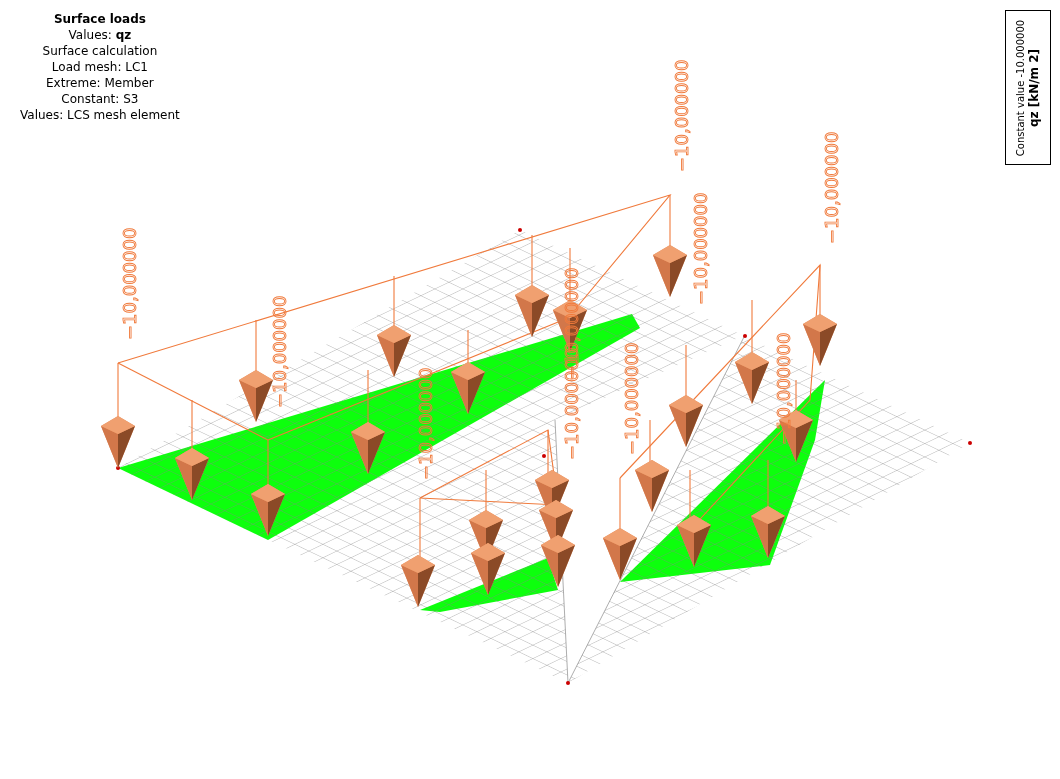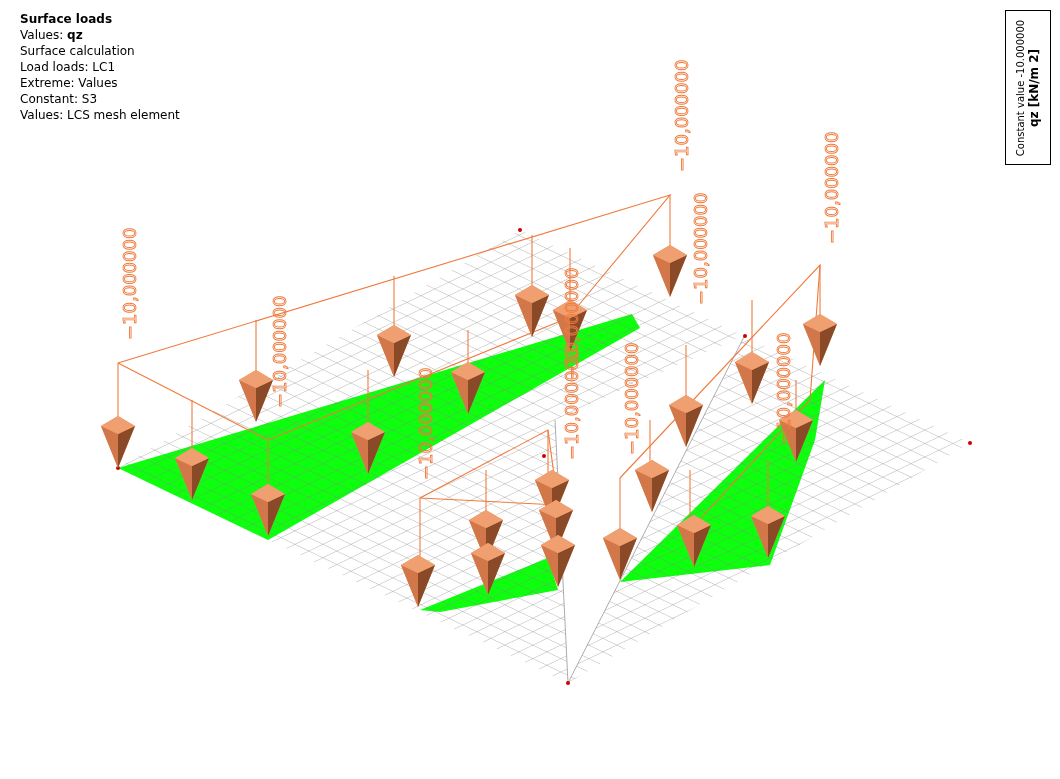--- a/index.html
+++ b/index.html
@@ -1,18 +1,18 @@
 <!DOCTYPE html>
 <html><head>
   <meta charset="utf-8">
   <style>
     html, body { margin: 0; padding: 0; background: #ffffff; }
     body { width: 1060px; height: 779px; position: relative; overflow: hidden;
            font-family: "DejaVu Sans", sans-serif; }
-    #info { position: absolute; left: 20px; top: 11px; font-size: 12px; line-height: 16px; color: #000; }
+    #info { position: absolute; left: 20px; top: 11px; font-size: 12px; line-height: 16px; color: #000; text-align: center; }
     #info .title { font-weight: bold; }
     #info .bold { font-weight: bold; }
     #legend { position: absolute; left: 1005px; top: 10px; width: 46px; height: 155px;
               border: 1px solid #000; background: #fff; box-sizing: border-box; }
     #legend .rot { position: absolute; left: 50%; top: 50%; transform: translate(-50%,-50%) rotate(-90deg);
                    white-space: nowrap; text-align: center; }
     #legend .cv { font-size: 10px; line-height: 13px; display: block; }
     #legend .unit { font-size: 12px; font-weight: bold; line-height: 15px; display: block; }
     #scene { position: absolute; left: 0; top: 0; }
     .lbl { font-family: "DejaVu Sans", sans-serif; font-size: 18px; fill: none; stroke: #f07a3c; stroke-width: 0.9; }
@@ -130,22 +130,22 @@
     <text class="lbl" transform="translate(638,455) rotate(-90)">−10,000000</text>
     <text class="lbl" transform="translate(790,445) rotate(-90)">−10,000000</text>
     <text class="lbl" transform="translate(578,380) rotate(-90)">−10,000000</text>
   </g>
 </svg>
 
 <div id="info">
   <div class="title">Surface loads</div>
   <div><span>Values: </span><span class="bold">qz</span></div>
   <div>Surface calculation</div>
-  <div>Load loads: LC1</div>
-  <div>Extreme: Values</div>
+  <div>Load mesh: LC1</div>
+  <div>Extreme: Member</div>
   <div>Constant: S3</div>
   <div>Values: LCS mesh element</div>
 </div>
 
 <div id="legend">
   <div class="rot">
     <span class="cv">Constant value -10.000000</span>
     <span class="unit"><span>qz</span> <span>[kN/m 2]</span></span>
   </div>
 </div>

